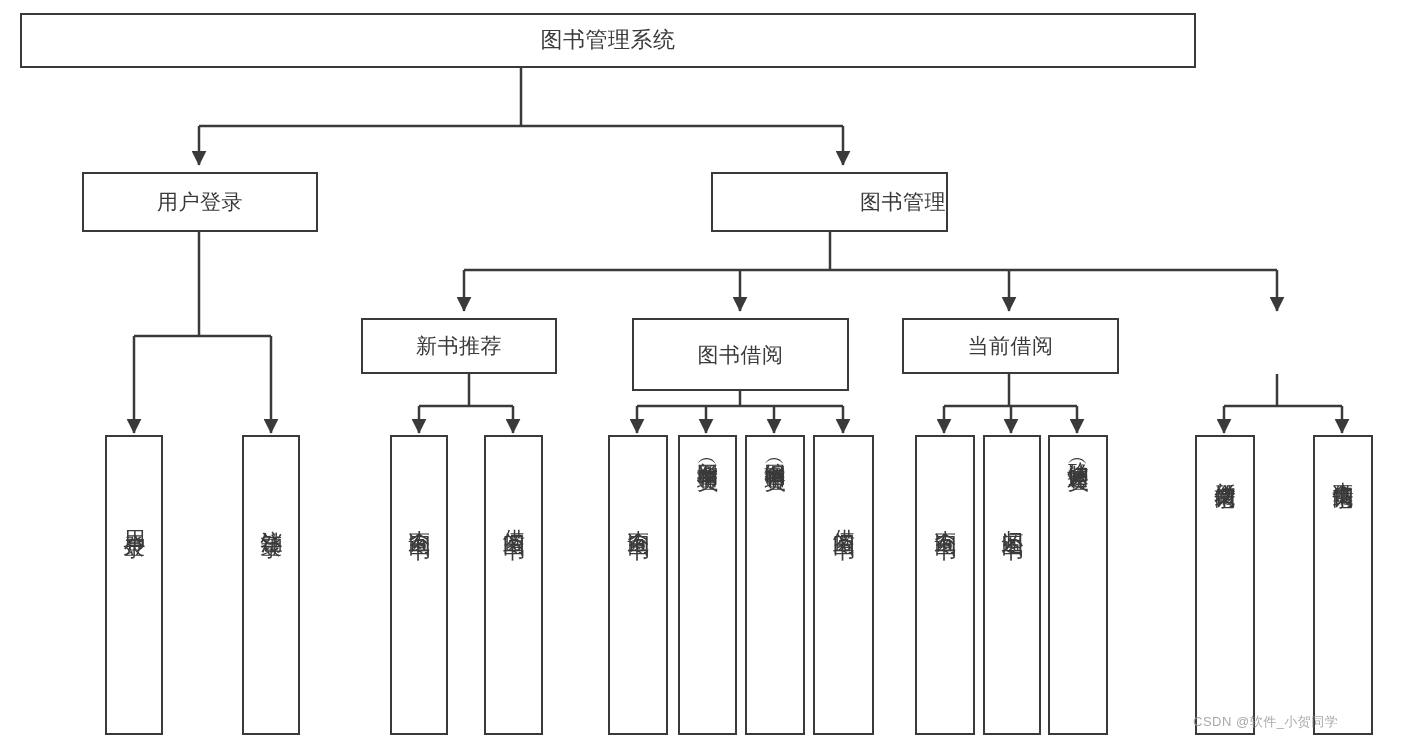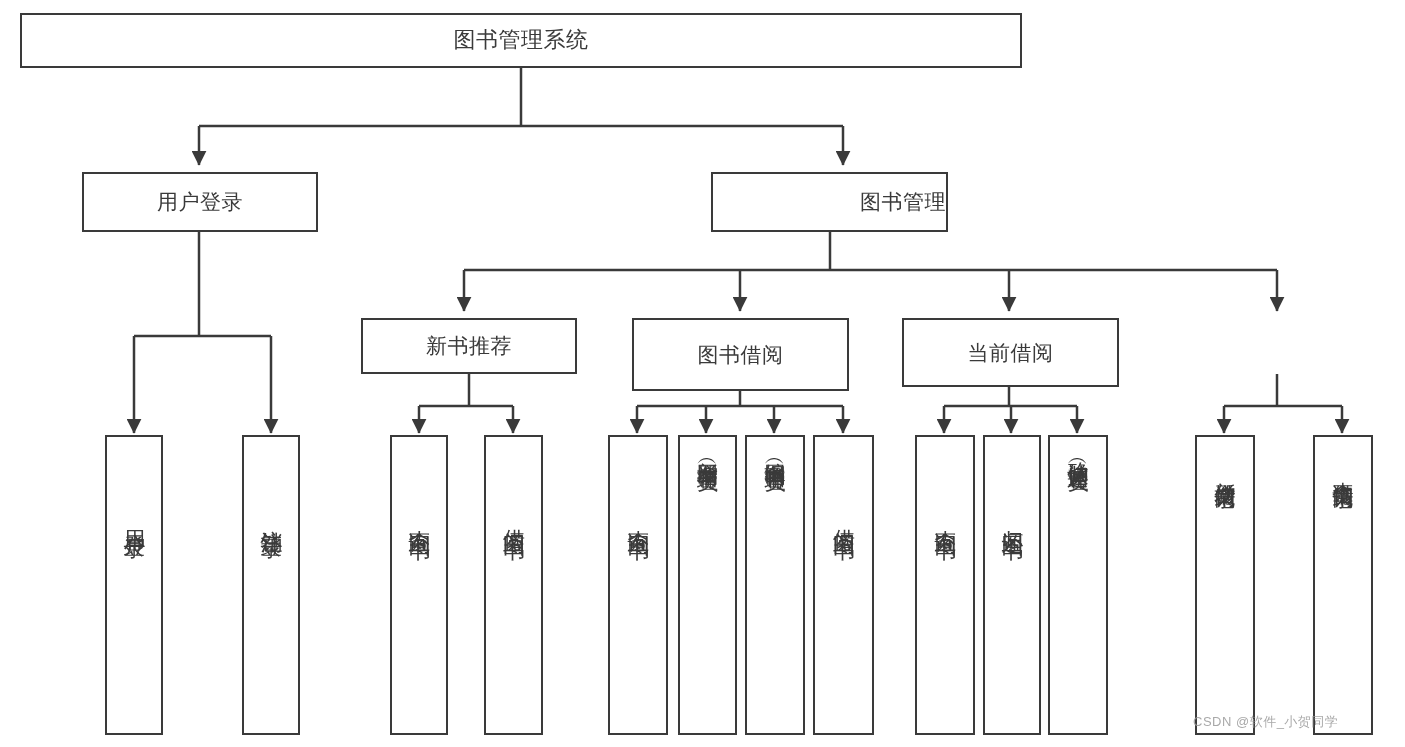--- a/index.html
+++ b/index.html
@@ -121,38 +121,38 @@
       <path d="M 1011 406 L 1011 433" marker-end="url(#arrow)"></path>
       <path d="M 1077 406 L 1077 433" marker-end="url(#arrow)"></path>
 
       <path d="M 1277 374 L 1277 406"></path>
       <path d="M 1224 406 L 1342 406"></path>
       <path d="M 1224 406 L 1224 433" marker-end="url(#arrow)"></path>
       <path d="M 1342 406 L 1342 433" marker-end="url(#arrow)"></path>
     </g>
   </svg>
 
-  <div class="node root" style="left:20px; top:13px; width:1002px; height:55px;">
+  <div class="node root" style="left:20px; top:13px; width:1176px; height:55px;">
     <span class="label">图书管理系统</span>
   </div>
 
   <div class="node level2" style="left:82px; top:172px; width:236px; height:60px;">
     <span class="label">用户登录</span>
   </div>
   <div class="node level2" style="left:711px; top:172px; width:237px; height:60px;justify-content:flex-end;">
     <span class="label">图书管理</span>
   </div>
 
-  <div class="node level2" style="left:361px; top:318px; width:216px; height:56px;">
+  <div class="node level2" style="left:361px; top:318px; width:196px; height:56px;">
     <span class="label">新书推荐</span>
   </div>
   <div class="node level2" style="left:632px; top:318px; width:217px; height:73px;">
     <span class="label">图书借阅</span>
   </div>
-  <div class="node level2" style="left:902px; top:318px; width:217px; height:69px;">
+  <div class="node level2" style="left:902px; top:318px; width:217px; height:56px;">
     <span class="label">当前借阅</span>
   </div>
 
   <div class="node leaf" style="left:105px; top:435px; width:58px; height:300px; padding-top:75px;">
     <span class="label">用户登录</span>
   </div>
   <div class="node leaf" style="left:242px; top:435px; width:58px; height:300px; padding-top:75px;">
     <span class="label">注销登录</span>
   </div>
 

